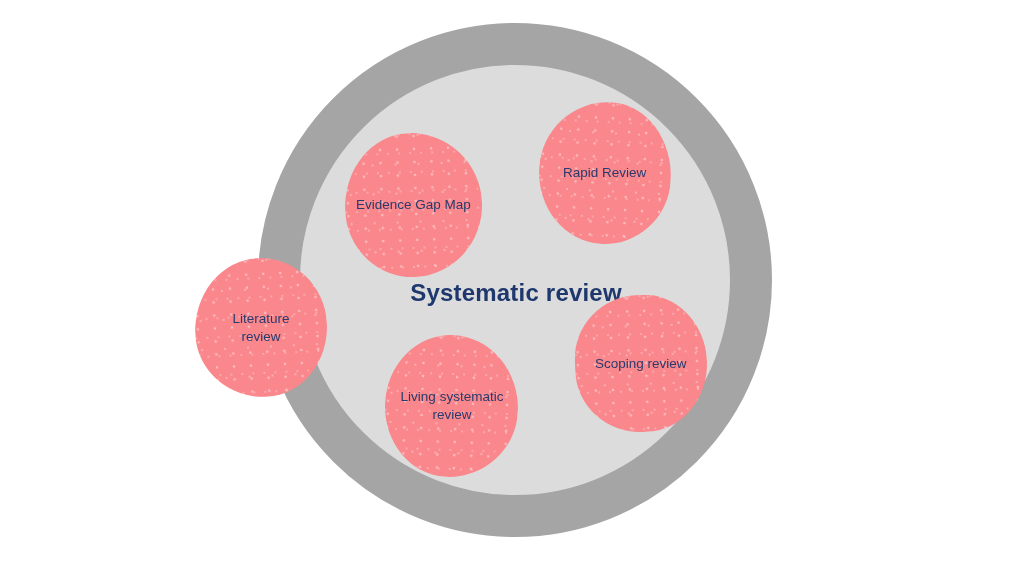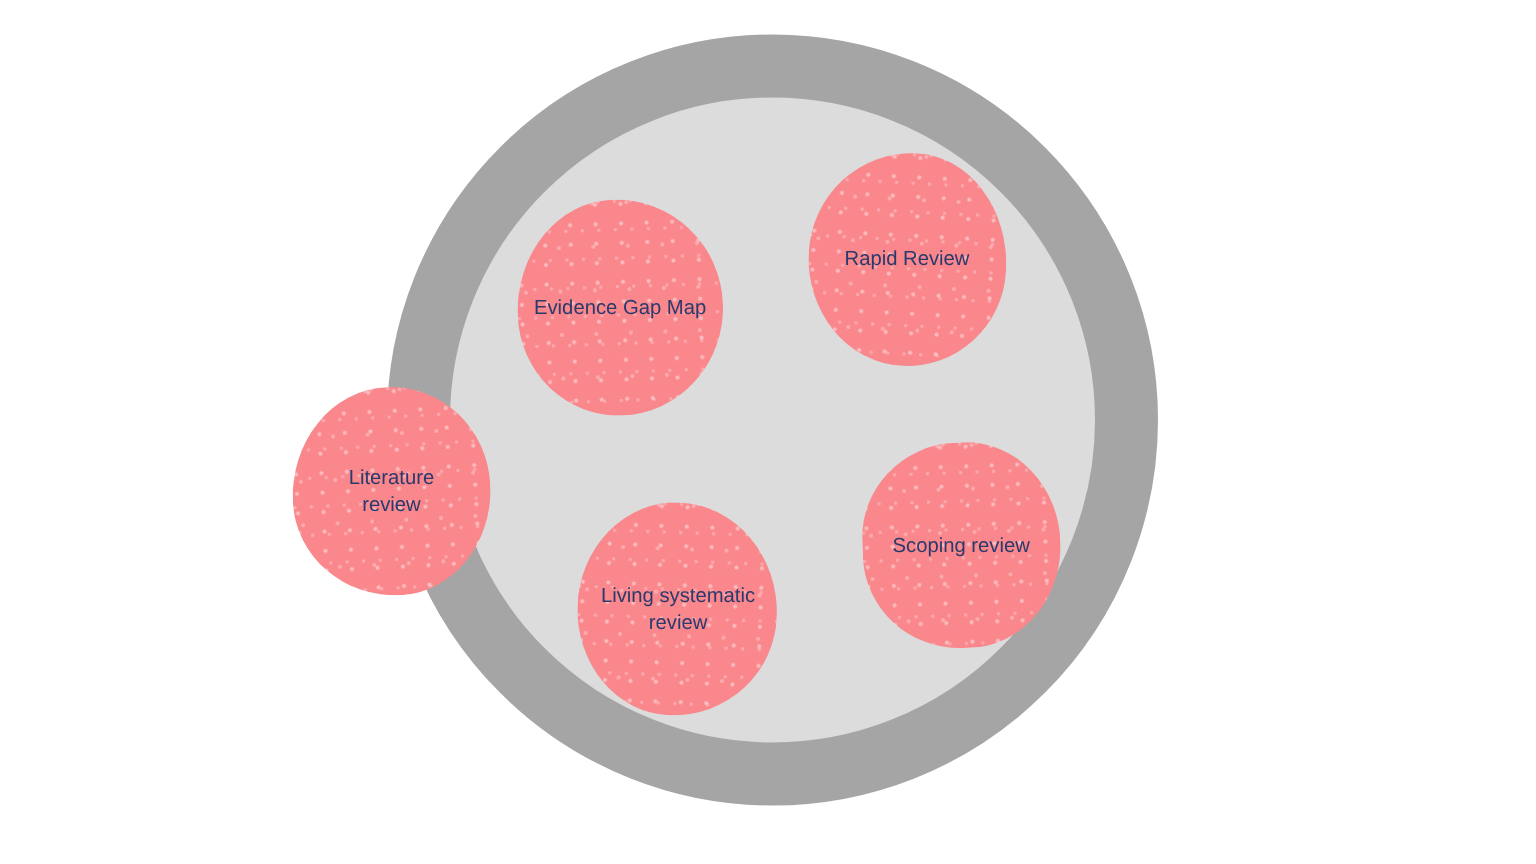--- a/index.html
+++ b/index.html
@@ -91,20 +91,21 @@
   }
   .bubble-scoping-review .bubble-label { transform: rotate(2deg); }
 </style>
 </head>
 <body>
 
 <div class="canvas">
 
   <div class="outer-ring"></div>
 
+  <div class="center-title">Systematic review</div>
 
   <div class="bubble bubble-evidence-gap-map">
     <span class="bubble-label">Evidence Gap Map</span>
   </div>
 
   <div class="bubble bubble-rapid-review">
     <span class="bubble-label">Rapid Review</span>
   </div>
 
   <div class="bubble bubble-literature-review">

